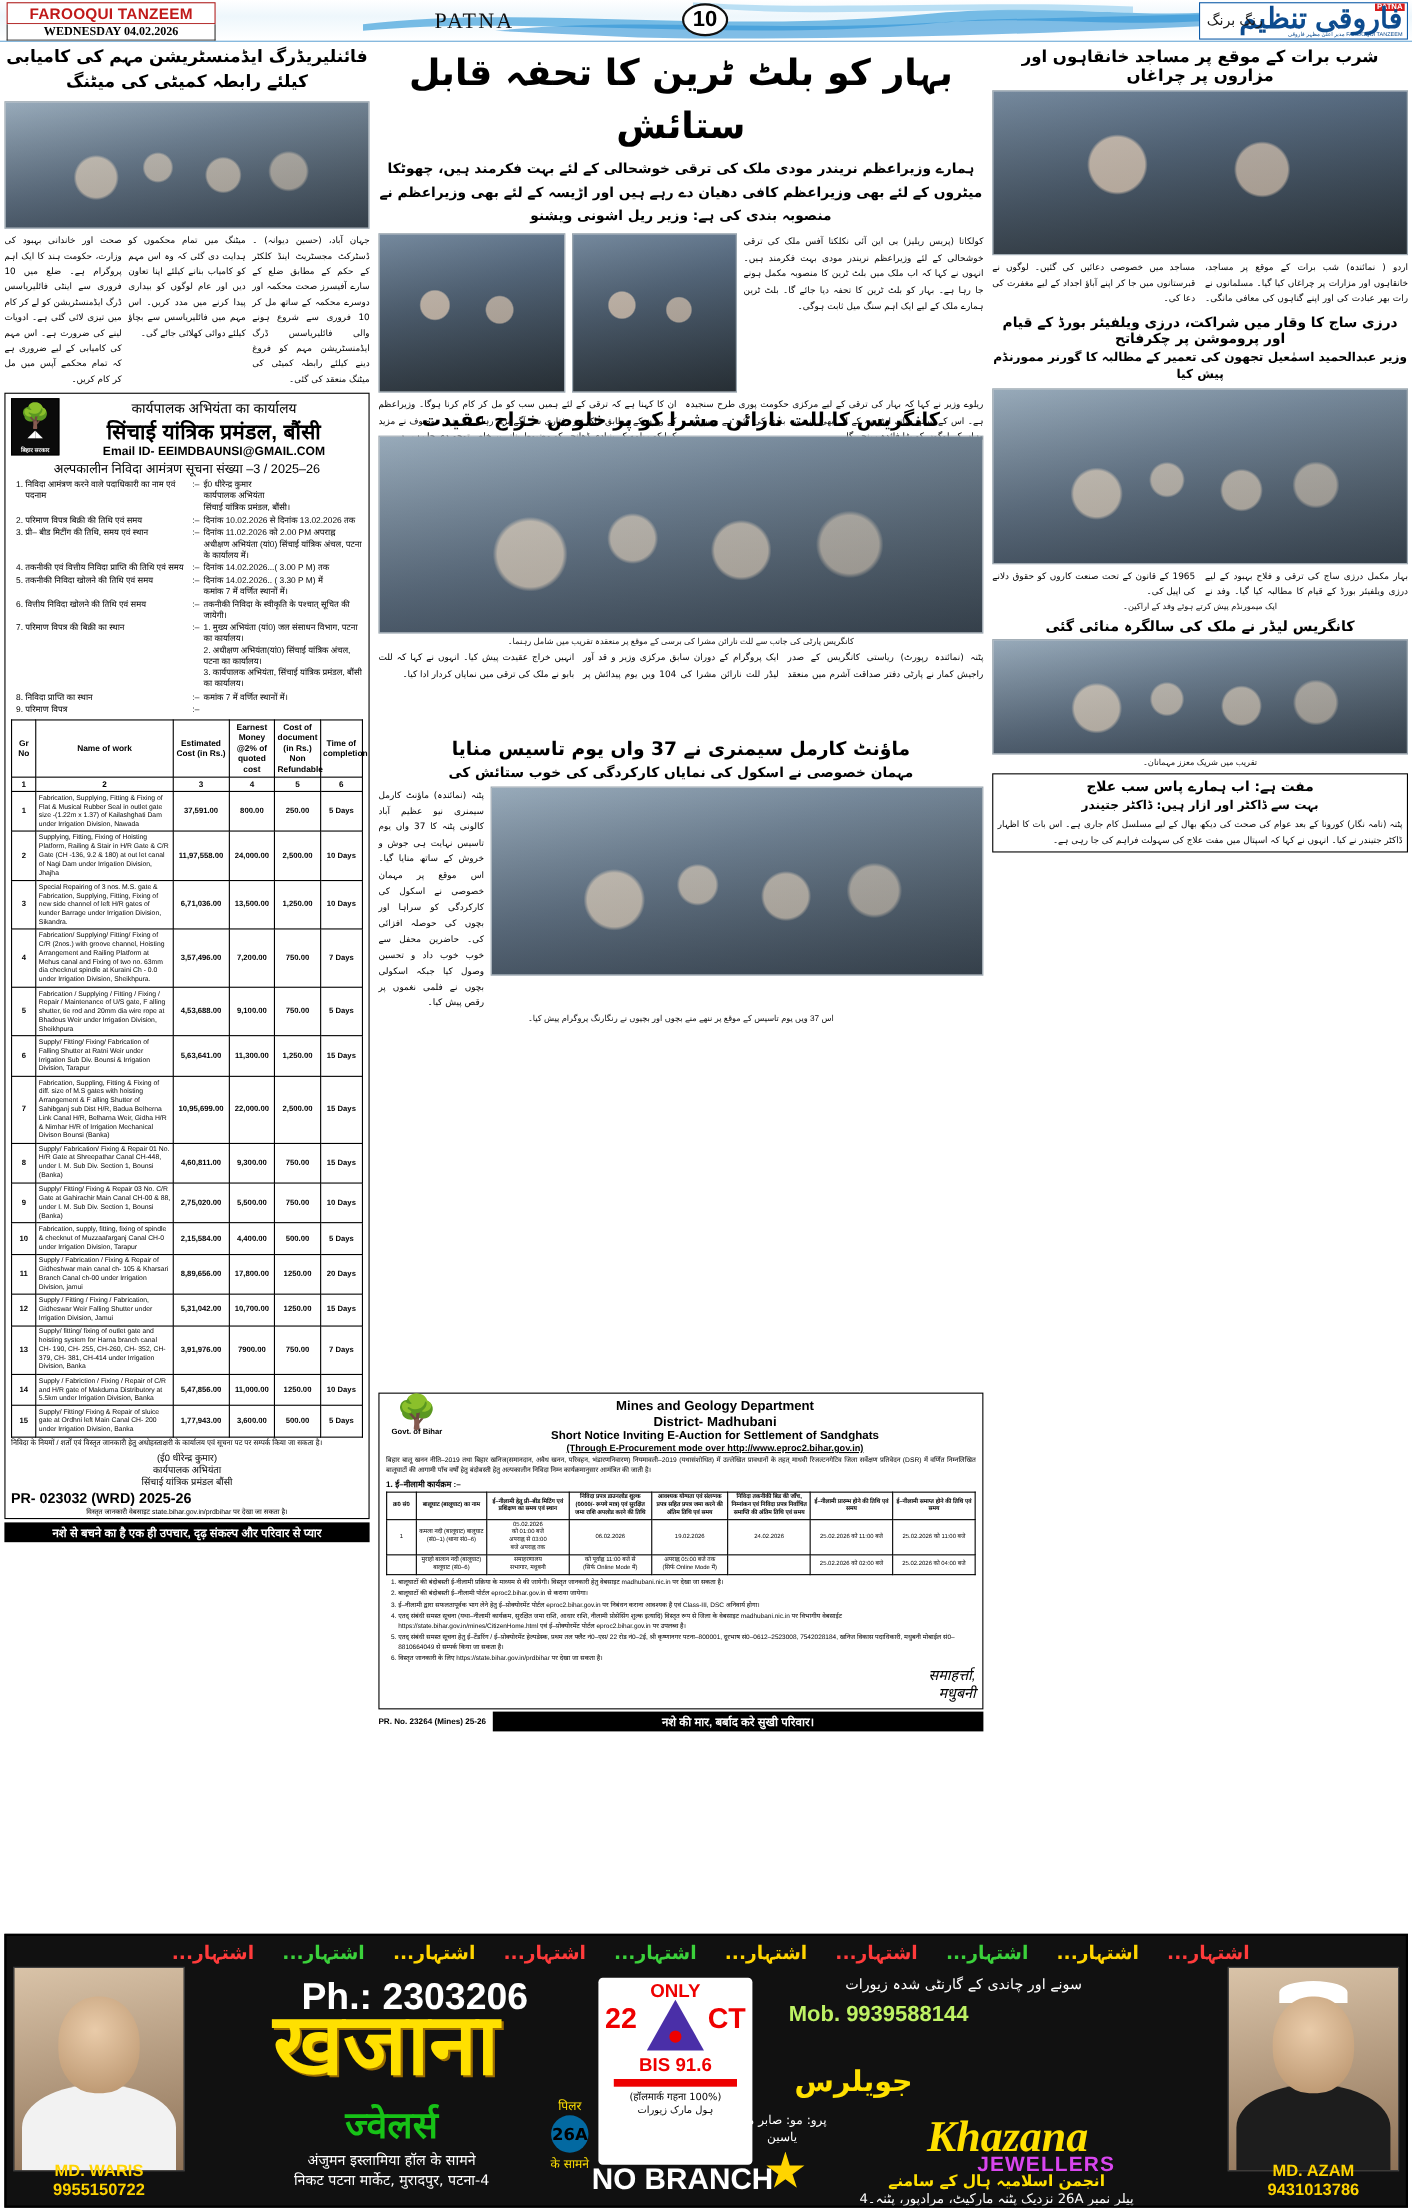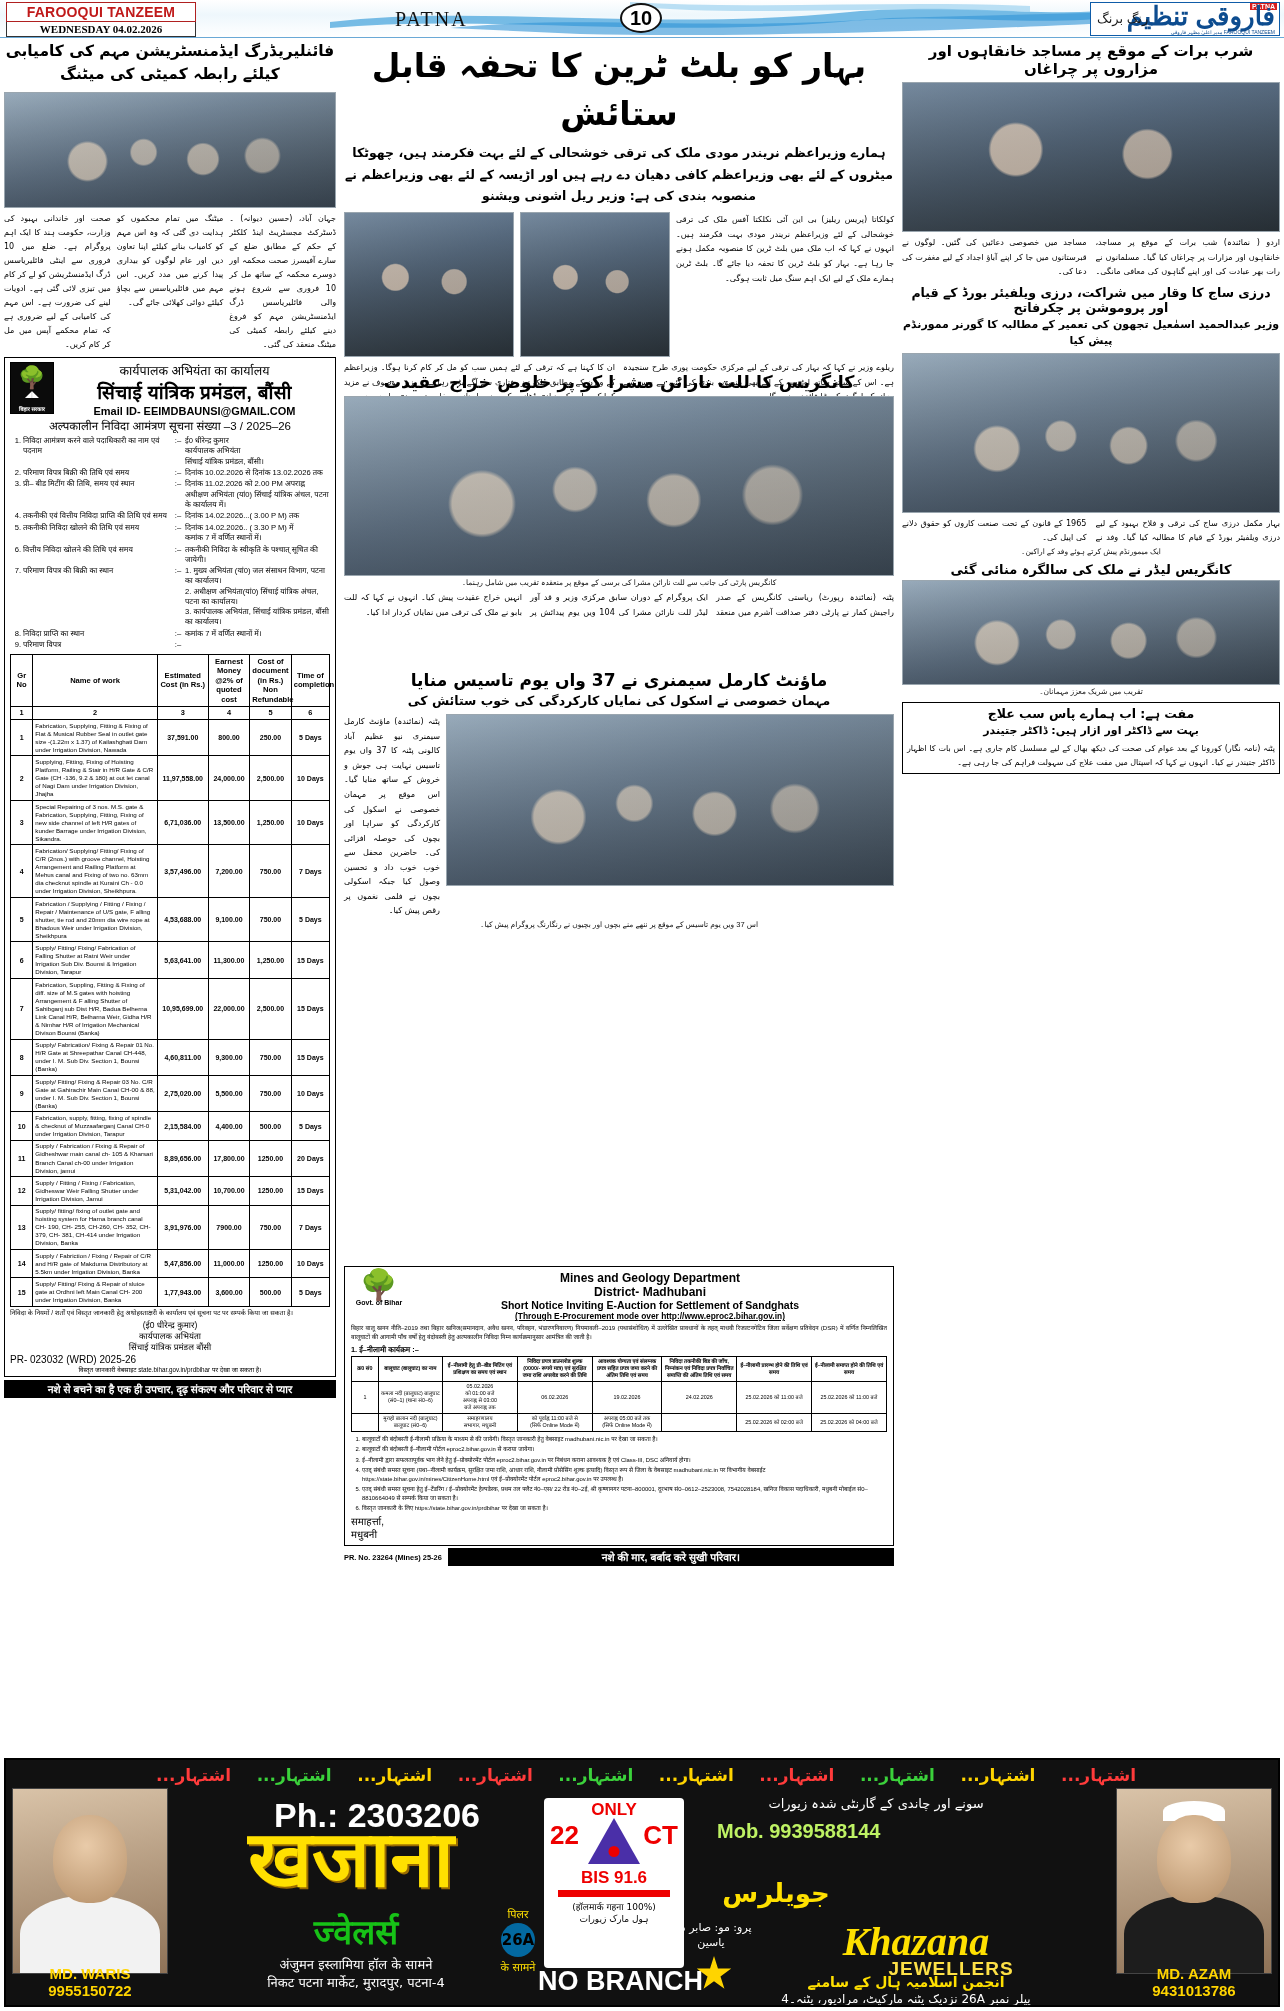--- a/index.html
+++ b/index.html
@@ -130,21 +130,21 @@
   table.works th, table.works td {
     border:.8px solid #000; padding:1.6px 2px; vertical-align:middle;
   }
   table.works th { font-weight:bold; text-align:center; font-size:7.6px; line-height:1.25; }
   table.works td.name { text-align:left; line-height:1.3; font-size:6.2px; }
   table.works td.num, table.works td.ctr { text-align:center; font-weight:bold; font-size:7px; }
   table.works tr.idx td { text-align:center; font-weight:bold; font-size:7.4px; }
 
   .t-foot { font-size:6.6px; margin-top:2px; line-height:1.35; }
   .t-sign { text-align:center; font-size:8.5px; line-height:1.3; margin-top:2px; }
-  .t-pr { font-size:10px; font-weight:normal; margin-top:1px; }
+  .t-pr { font-size:13px; font-weight:bold; margin-top:1px; }
   .t-web { font-size:6.3px; text-align:center; }
   .t-slogan {
     background:#000; color:#fff; font-size:10.5px; font-weight:bold;
     text-align:center; padding:2px 0; margin-top:3px;
   }
 
   
   .big-hd {
     direction:rtl; text-align:center; font-weight:bold;
     font-family:"DejaVu Sans", sans-serif;
@@ -164,21 +164,21 @@
   .m-sub { font-size:7.4px; font-weight:bold; margin-top:2px; }
   table.mines-tbl { width:100%; border-collapse:collapse; font-size:5.4px;
                     table-layout:fixed; margin-top:2px; }
   table.mines-tbl th, table.mines-tbl td {
     border:.7px solid #000; padding:1.5px 1px; text-align:center;
     vertical-align:middle; line-height:1.3;
   }
   table.mines-tbl th { font-weight:bold; }
   ol.m-notes { margin:3px 0 0 0; padding-left:11px; font-size:5.9px; line-height:1.5; }
   ol.m-notes li { margin-bottom:1.5px; }
-  .m-sign { font-size:10px; line-height:1.3; margin-top:2px; }
+  .m-sign { text-align:right; font-size:13px; line-height:1.3; margin-top:2px;font-style:italic; }
   .m-prline { display:flex; align-items:center; gap:6px; margin-top:2px; }
   .m-pr { font-size:7.4px; font-weight:bold; }
   .m-slogan {
     background:#000; color:#fff; font-size:10.5px; font-weight:bold;
     padding:2px 14px; text-align:center; flex:1;
   }
 
   
   .boxed { border:1px solid #000; padding:3px 4px; }
 
@@ -286,21 +286,21 @@
     color:#ffe000; font-size:26px; direction:rtl; font-weight:bold;
     font-family:"DejaVu Sans", sans-serif;
   }
   .ad-khazana-en {
     position:absolute; left:760px; top:158px; width:300px; text-align:center;
     color:#ffe000; font-size:40px; font-weight:bold; font-style:italic;
     font-family:"Liberation Serif", serif;
   }
   .ad-jewellers-en {
     position:absolute; left:830px; top:198px; width:230px; text-align:center;
-    color:#fde047; font-size:19px; font-weight:bold; letter-spacing:1px;
+    color:#d946ef; font-size:19px; font-weight:bold; letter-spacing:1px;
   }
   .ad-prop {
     position:absolute; left:650px; top:160px; width:110px; text-align:center;
     color:#fff; font-size:11px; direction:rtl; line-height:1.4;
     font-family:"DejaVu Sans", sans-serif;
   }
   .ad-ur-addr {
     position:absolute; left:700px; top:214px; width:400px; text-align:center;
     color:#ffe000; font-size:14px; direction:rtl; font-weight:bold;
     font-family:"DejaVu Sans", sans-serif;

